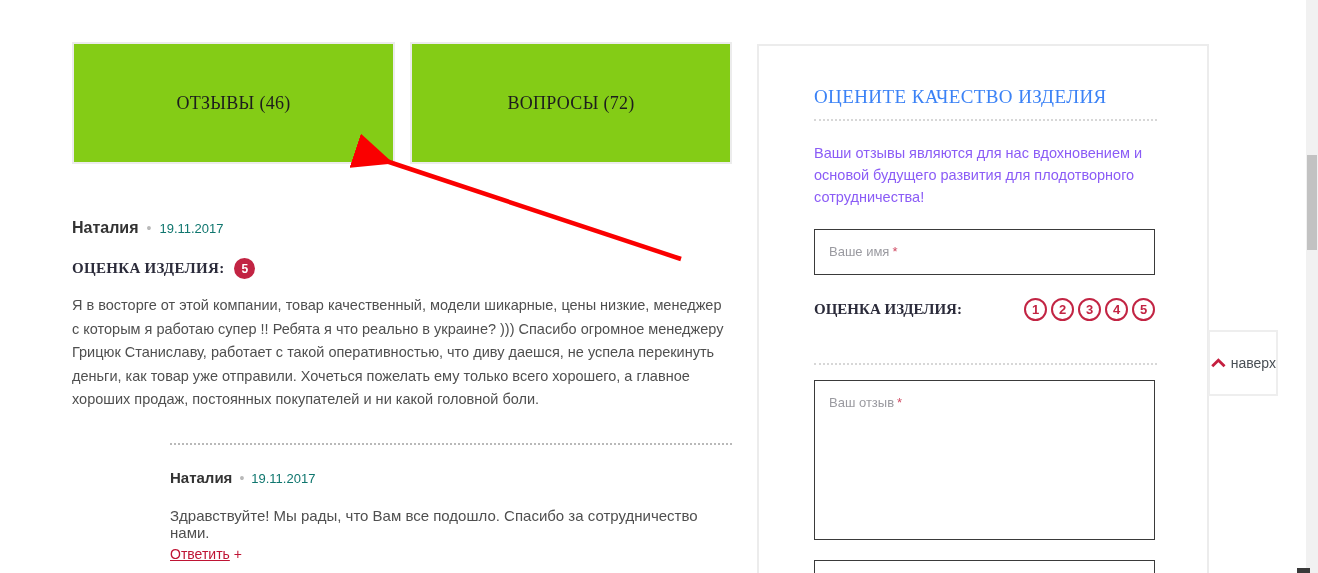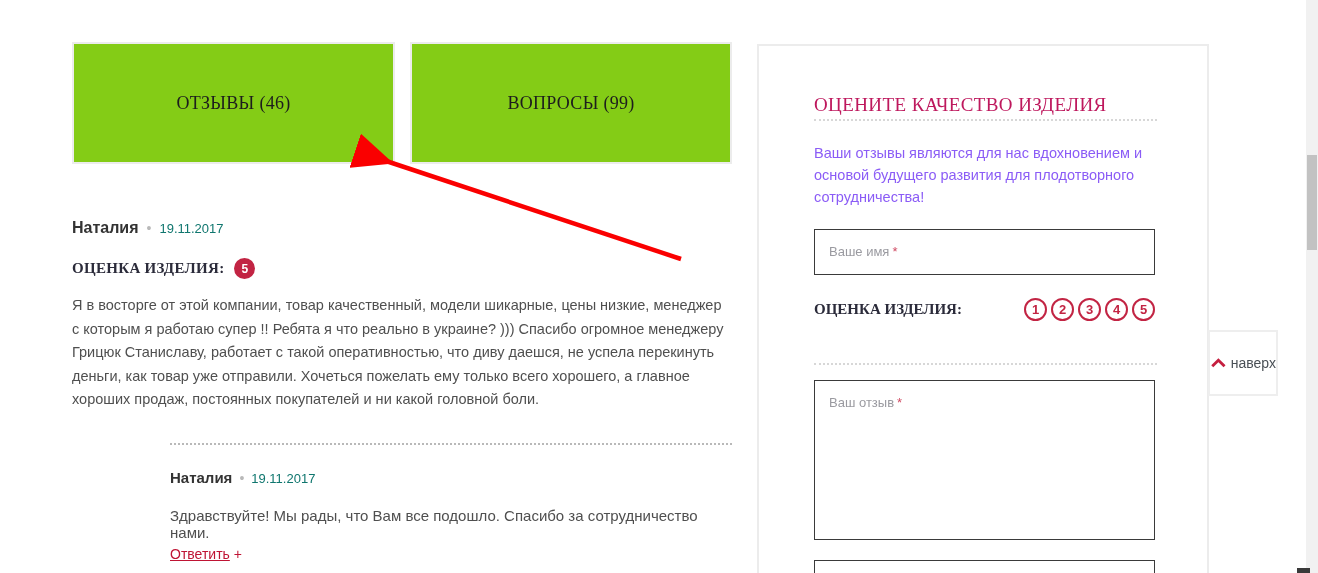--- a/index.html
+++ b/index.html
@@ -32,22 +32,22 @@
   .reply-head { position:absolute; top:24px; left:0; display:flex; align-items:baseline; gap:7px; }
   .reply-author { font-size:15px; font-weight:bold; color:#333; }
   .reply-body { position:absolute; top:62px; left:0; width:562px; font-size:15px; color:#4f4f4f; }
   .reply-link { position:absolute; top:101px; left:0; font-size:14px; color:#bf1434; cursor:pointer; }
   .reply-link .lbl { text-decoration:underline; }
   .reply-link .plus { text-decoration:none; margin-left:4px; }
 
   
   .sidebar { position:absolute; left:757px; top:44px; width:452px; height:540px;
              border:2px solid #ececec; border-bottom:none; background:#fff; }
-  .sb-title { position:absolute; top:48px; left:55px; width:343px;
-              font-family:"Liberation Serif", serif; font-size:19px; color:#be185d; letter-spacing:.4px; }
+  .sb-title { position:absolute; top:40px; left:55px; width:343px;
+              font-family:"Liberation Serif", serif; font-size:19px; color:#3b82f6; letter-spacing:.4px; }
   .sb-dotted1 { position:absolute; top:73px; left:55px; width:343px; border-top:2px dotted #d7d7d7; }
   .sb-intro { position:absolute; top:96px; left:55px; width:345px;
               font-size:14.5px; color:#8b5cf6; line-height:22px; }
   .field { position:absolute; left:55px; width:341px; background:#fff; border:1px solid #3a3a3a; }
   .field-name  { top:183px; height:46px; }
   .fake-ph { position:absolute; left:14px; top:14px; font-size:13px; color:#9a9aa0; }
   .req { color:#d04b63; margin-left:3px; }
   .sb-rating { position:absolute; top:252px; left:55px; width:341px;
                display:flex; align-items:center; justify-content:space-between; }
   .sb-rating-label { font-family:"Liberation Serif", serif; font-size:15px; font-weight:600; color:#2b2b3a; }
@@ -75,21 +75,21 @@
 </style>
 </head>
 <body>
 
 <div class="page">
 
   <div class="tab-box tab-reviews">
       <span>ОТЗЫВЫ (46)</span>
     </div>
   <div class="tab-box tab-questions">
-      <span>ВОПРОСЫ (99)</span>
+      <span>ВОПРОСЫ (72)</span>
     </div>
 
   <div class="main">
 
     <div class="rev-head">
       <span class="author">Наталия</span>
       <span class="dot-sep">•</span>
       <span class="date">19.11.2017</span>
     </div>
 

